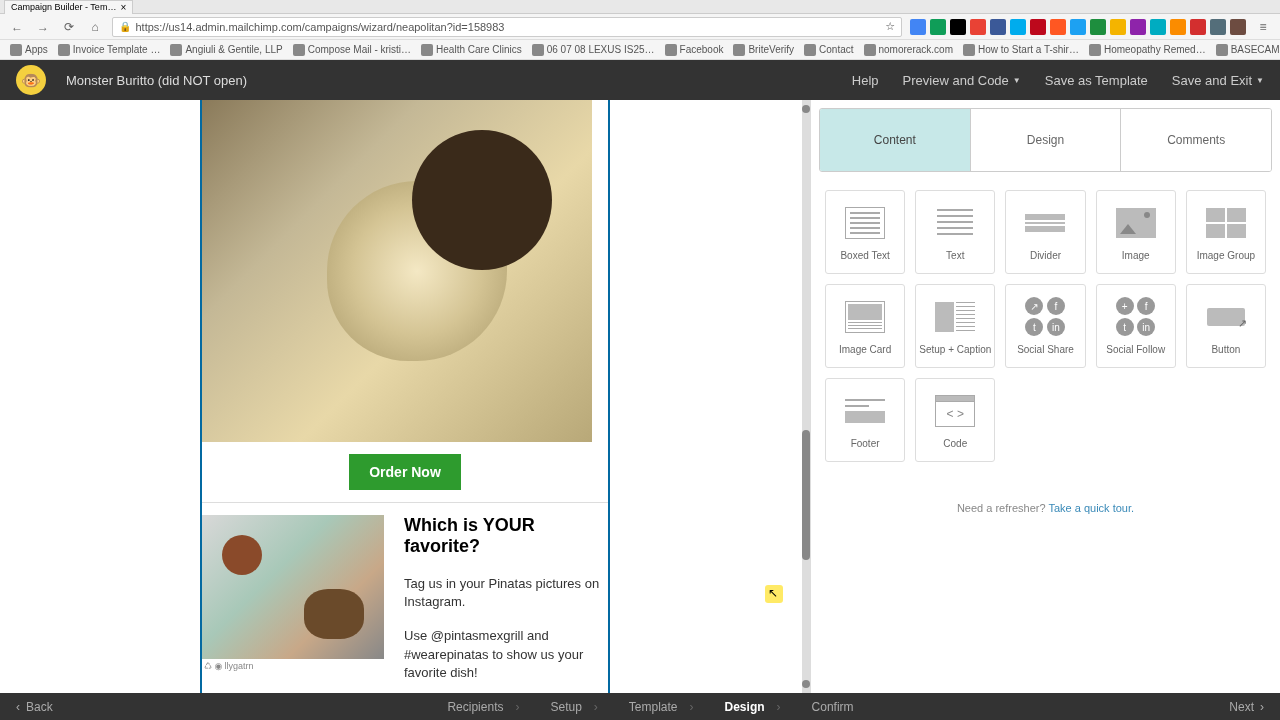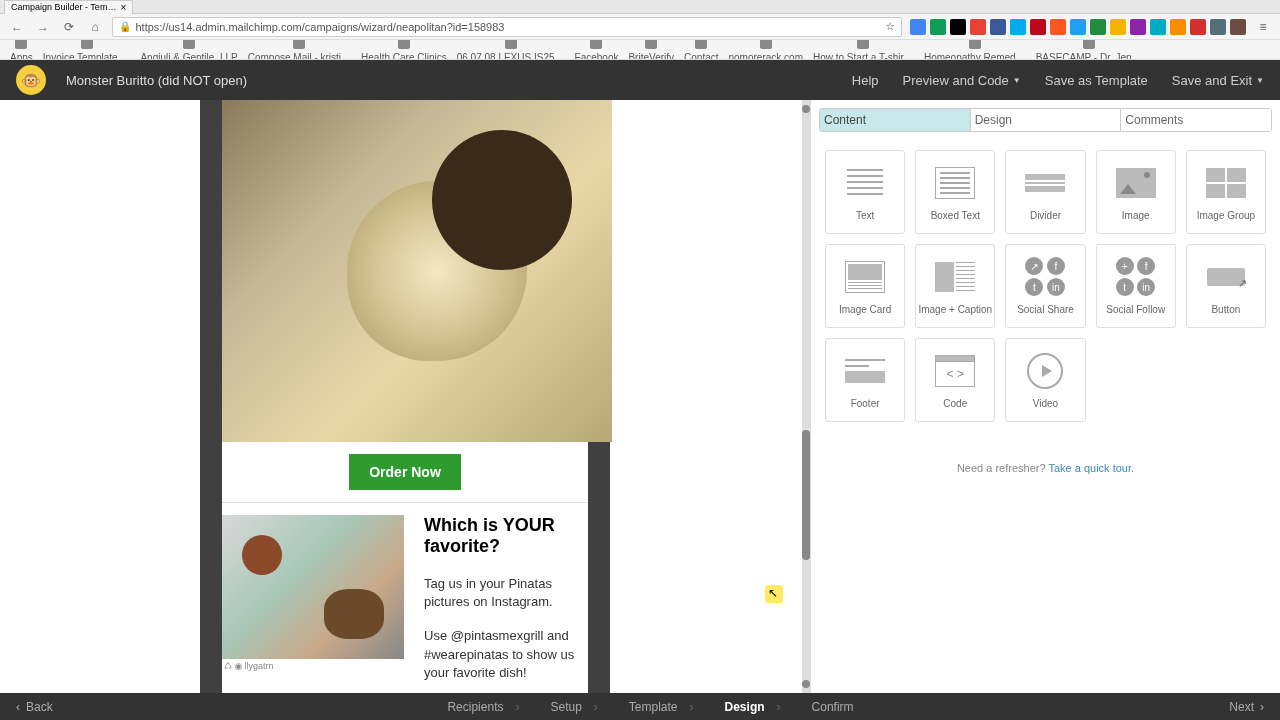--- a/index.html
+++ b/index.html
@@ -9,37 +9,37 @@
 .browser-tabs { height: 14px; background: #e8e8e8; border-bottom: 1px solid #ccc; display: flex; align-items: center; font-size: 9px; }
 .tab { background: #f5f5f5; border: 1px solid #ccc; border-bottom: none; padding: 1px 6px; margin-left: 4px; display: flex; align-items: center; gap: 4px; }
 .tab-close { font-size: 10px; cursor: pointer; }
 .browser-toolbar { height: 26px; background: #f5f5f5; display: flex; align-items: center; padding: 0 8px; gap: 8px; font-size: 12px; border-bottom: 1px solid #ddd; }
 .nav-btn { width: 18px; height: 18px; display: flex; align-items: center; justify-content: center; color: #666; cursor: pointer; }
 .url-bar { flex: 1; height: 20px; background: #fff; border: 1px solid #ccc; border-radius: 2px; padding: 0 6px; display: flex; align-items: center; font-size: 11px; color: #555; gap: 4px; }
 .lock-icon { color: #0a8a0a; font-size: 10px; }
 .toolbar-icons { display: flex; gap: 4px; }
 .ext-icon { width: 16px; height: 16px; border-radius: 2px; }
 .bookmarks-bar { height: 20px; background: #f5f5f5; display: flex; align-items: center; padding: 0 6px; gap: 2px; font-size: 10px; color: #555; border-bottom: 1px solid #ddd; overflow: hidden; }
-.bookmark { display: flex; align-items: center; gap: 3px; padding: 0 4px; white-space: nowrap; cursor: pointer; flex-direction: column; }
+.bookmark { display: flex; align-items: center; gap: 3px; padding: 0 4px; white-space: nowrap; cursor: pointer; }
 .bk-icon { width: 12px; height: 12px; background: #888; border-radius: 2px; flex-shrink: 0; }
 
 
 .app-header { height: 40px; background: #333; color: #fff; display: flex; align-items: center; padding: 0 16px; font-size: 13px; }
 .logo { width: 30px; height: 30px; background: #f4d03f; border-radius: 50%; display: flex; align-items: center; justify-content: center; margin-right: 20px; font-size: 16px; }
 .campaign-name { flex: 1; color: #ddd; }
 .header-actions { display: flex; gap: 24px; color: #ccc; }
 .header-action { cursor: pointer; display: flex; align-items: center; gap: 4px; }
 .chevron-down { font-size: 8px; }
 
 
 .main { display: flex; height: 593px; position: relative; }
 .canvas { flex: 1; background: #fff; display: flex; justify-content: center; position: relative; overflow: hidden; }
 .canvas-scroll { width: 8px; background: #ddd; position: absolute; right: 0; top: 0; bottom: 0; }
 .scroll-thumb { background: #888; width: 100%; position: absolute; border-radius: 4px; }
-.email-preview { width: 410px; background: #404040; padding: 0 22px; margin-top: 0; }
+.email-preview { width: 410px; background: #0369a1; padding: 0 2px; margin-top: 0; }
 .email-body { background: #fff; padding: 0; }
 .hero-img { width: 390px; height: 342px; background: linear-gradient(135deg, #8a7a5a 0%, #c4b896 30%, #e8d8a8 60%, #b8a878 100%); position: relative; }
 .hero-img::before { content:""; position:absolute; top:50%; left:55%; width:180px; height:180px; background: radial-gradient(circle, #f4e8c4 0%, #d4c494 50%, #a89868 100%); border-radius: 50% 40% 50% 45%; transform: translate(-50%,-50%); }
 .hero-img::after { content:""; position:absolute; top:30px; right:40px; width:140px; height:140px; background:#3a2a1a; border-radius:50%; }
 .order-btn { background: #2e9b2e; color: #fff; padding: 10px 20px; font-weight: bold; font-size: 14px; border: none; margin: 12px auto; display: block; cursor: pointer; }
 .divider-line { border-top: 1px solid #ddd; margin: 12px 0; }
 .fav-section { display: flex; gap: 20px; padding: 0 0 10px 0; }
 .fav-img-wrap { width: 182px; }
 .fav-img { width: 182px; height: 144px; background: linear-gradient(135deg, #d8d8d8 0%, #a8c8b8 40%, #c8a888 70%, #888 100%); position: relative; }
 .fav-img::before { content:""; position:absolute; left:20px; top:20px; width:40px; height:40px; background:#8a4a2a; border-radius:50%; }
@@ -48,21 +48,21 @@
 .fav-text { flex: 1; }
 .fav-title { font-weight: bold; font-size: 18px; margin-bottom: 18px; }
 .fav-para { font-size: 13px; color: #333; margin-bottom: 16px; line-height: 1.4; }
 
 .cursor-highlight { position: absolute; left: 765px; top: 485px; width: 18px; height: 18px; background: rgba(255,220,0,0.6); border-radius: 3px; pointer-events: none; }
 .cursor-arrow { position: absolute; left: 768px; top: 486px; font-size: 12px; }
 
 
 .right-panel { width: 470px; border-left: 1px solid #ddd; background: #fff; padding: 8px 8px; }
 .panel-tabs { display: flex; border: 1px solid #ccc; border-radius: 3px; overflow: hidden; margin-bottom: 18px; }
-.panel-tab { flex: 1; padding: 4px; font-size: 12px; color: #666; cursor: pointer; background: #fff; border-right: 1px solid #ccc; }
+.panel-tab { flex: 1; text-align: center; padding: 24px; font-size: 12px; color: #666; cursor: pointer; background: #fff; border-right: 1px solid #ccc; }
 .panel-tab:last-child { border-right: none; }
 .panel-tab.active { background: #c7e8e8; color: #444; }
 .block-grid { display: grid; grid-template-columns: repeat(5, 1fr); gap: 10px; padding: 0 6px; }
 .block { border: 1px solid #ddd; border-radius: 3px; height: 84px; display: flex; flex-direction: column; align-items: center; justify-content: center; gap: 8px; cursor: grab; background: #fff; }
 .block-icon { width: 42px; height: 38px; display: flex; align-items: center; justify-content: center; }
 .block-label { font-size: 10px; color: #666; }
 .refresher { text-align: center; font-size: 11px; color: #888; margin-top: 40px; }
 .refresher a { color: #3a8ab8; text-decoration: none; }
 
 
@@ -257,31 +257,31 @@
 
   <div class="right-panel">
     <div class="panel-tabs">
       <div class="panel-tab active">Content</div>
       <div class="panel-tab">Design</div>
       <div class="panel-tab">Comments</div>
     </div>
     <div class="block-grid" id="block-grid">
         <div class="block">
           <div class="block-icon">
-            <div class="icon-lines"></div>
-          </div>
-          <div class="block-label">Text</div>
-        </div>
-        <div class="block">
-          <div class="block-icon">
             <div class="icon-boxed">
               <div class="icon-boxed-inner"></div>
             </div>
           </div>
           <div class="block-label">Boxed Text</div>
+        </div>
+        <div class="block">
+          <div class="block-icon">
+            <div class="icon-lines"></div>
+          </div>
+          <div class="block-label">Text</div>
         </div>
         <div class="block">
           <div class="block-icon">
             <div class="icon-divider">
               <div></div>
               <div style="height:2px"></div>
               <div></div>
             </div>
           </div>
           <div class="block-label">Divider</div>
@@ -312,21 +312,21 @@
           </div>
           <div class="block-label">Image Card</div>
         </div>
         <div class="block">
           <div class="block-icon">
             <div class="icon-imagecap">
               <div></div>
               <div></div>
             </div>
           </div>
-          <div class="block-label">Image + Caption</div>
+          <div class="block-label">Setup + Caption</div>
         </div>
         <div class="block">
           <div class="block-icon">
             <div class="icon-social">
               <div>↗</div>
               <div>f</div>
               <div>t</div>
               <div>in</div>
             </div>
           </div>
@@ -360,26 +360,20 @@
           <div class="block-label">Footer</div>
         </div>
         <div class="block">
           <div class="block-icon">
             <div class="icon-code">
               <div class="icon-code-top"></div>
               <div class="icon-code-body">&lt; &gt;</div>
             </div>
           </div>
           <div class="block-label">Code</div>
-        </div>
-        <div class="block">
-          <div class="block-icon">
-            <div class="icon-video"></div>
-          </div>
-          <div class="block-label">Video</div>
         </div>
       </div>
     <div class="refresher">
       <span>Need a refresher? </span><a href="#">Take a quick tour.</a>
     </div>
   </div>
 </div>
 
 <div class="footer-bar">
   <div class="footer-left">‹ <span>Back</span></div>

